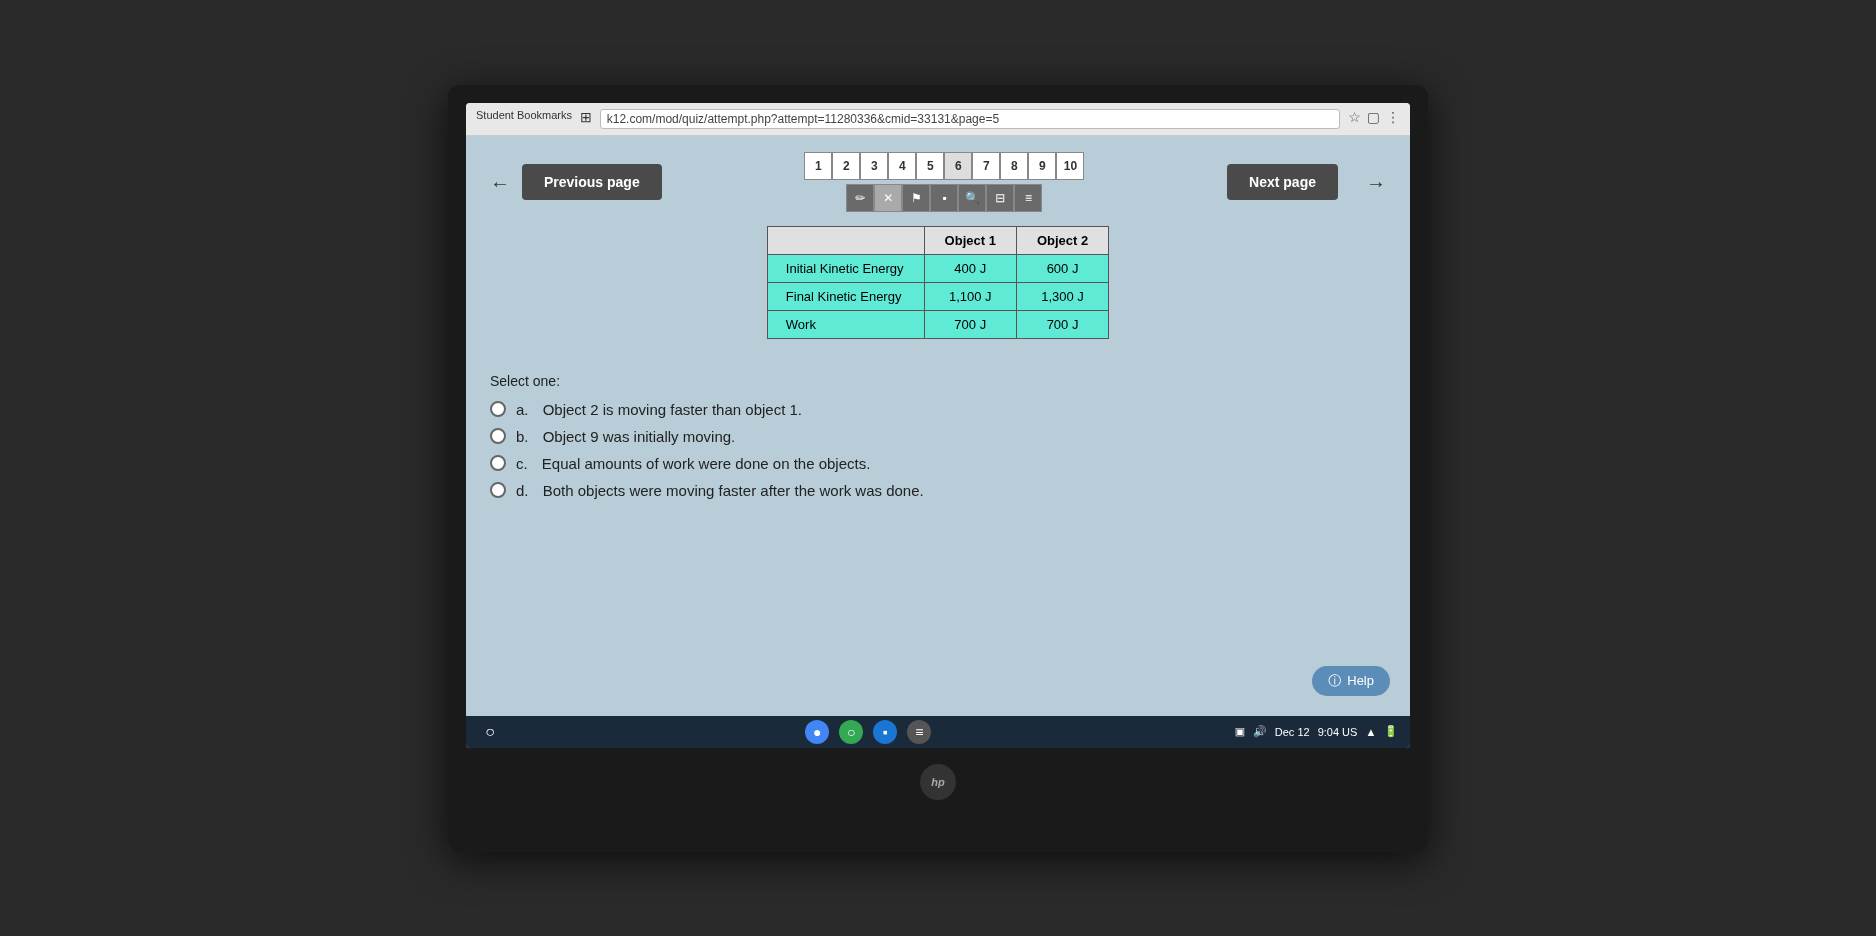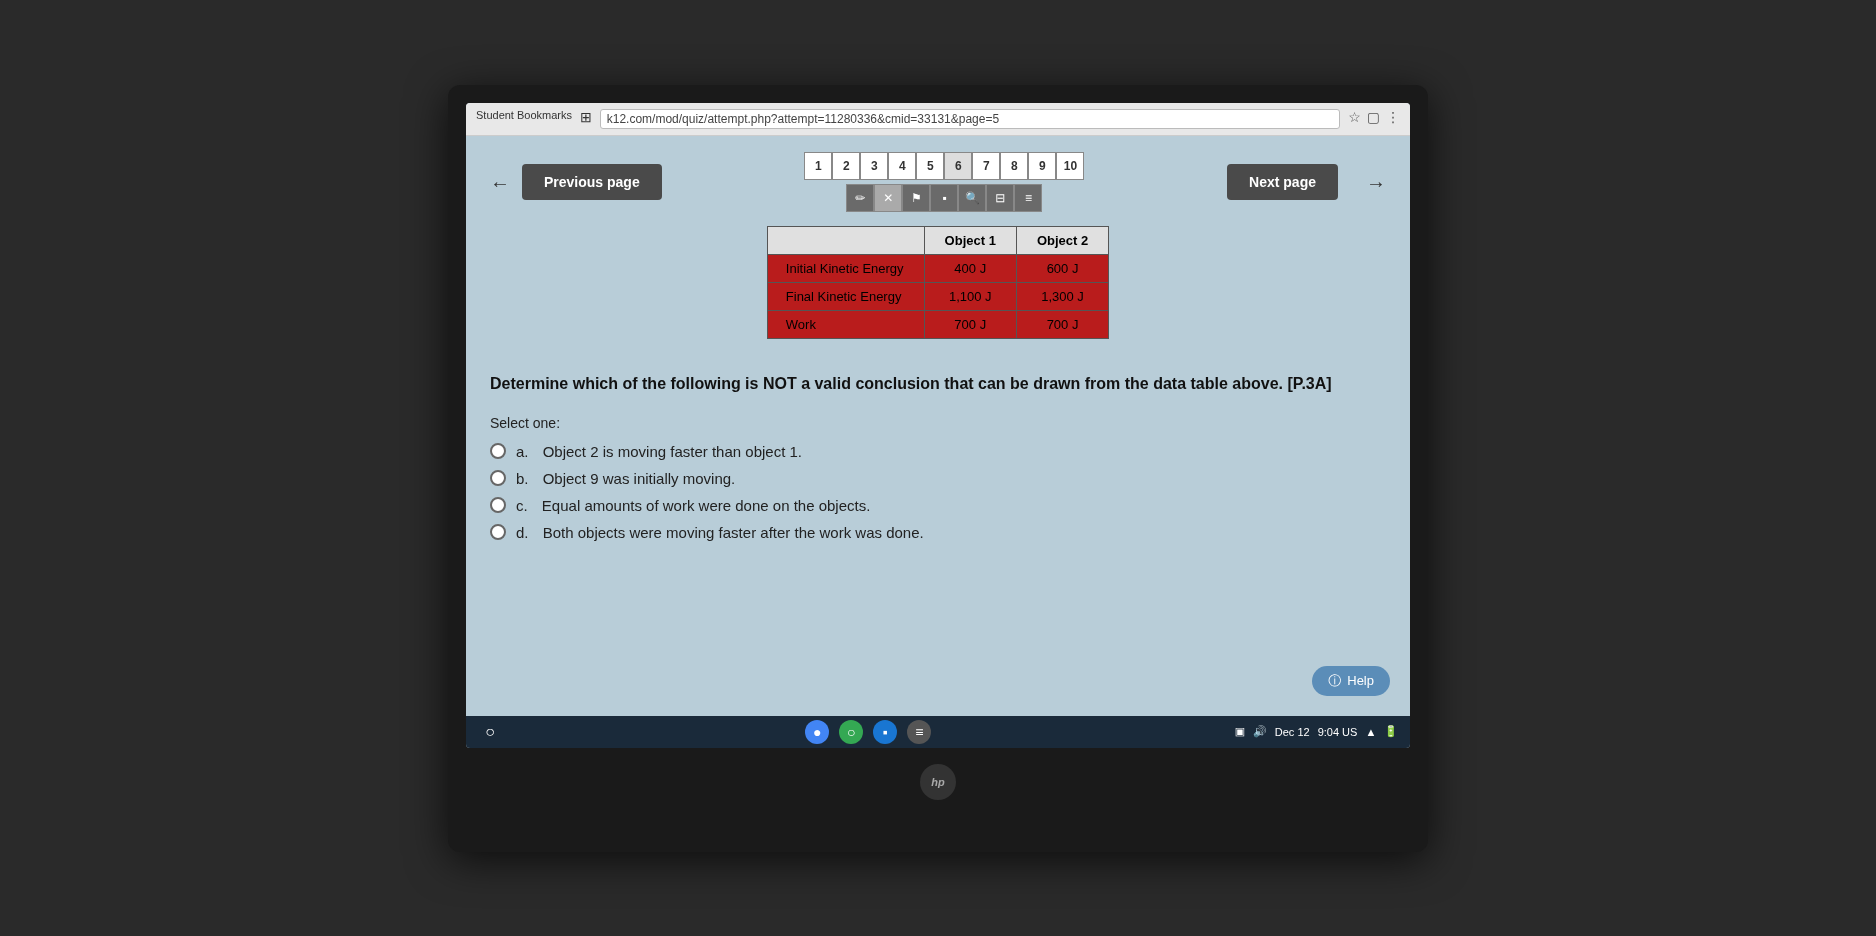--- a/index.html
+++ b/index.html
@@ -154,21 +154,21 @@
     }
 
     .page-tool.light {
       background: #aaa;
     }
 
     
     .data-table {
       border-collapse: collapse;
       margin: 0 auto 16px auto;
-      background: #b91c1c;
+      background: #5eead4;
       font-size: 13px;
     }
 
     .data-table th, .data-table td {
       border: 1px solid #555;
       padding: 6px 20px;
       text-align: center;
     }
 
     .data-table th {
@@ -375,21 +375,20 @@
             </tr>
             <tr>
               <td class="row-label">Work</td>
               <td>700 J</td>
               <td>700 J</td>
             </tr>
           </tbody>
         </table>
       </div>
 
-      <p class="question-text">Determine which of the following is NOT a valid conclusion that can be drawn from the data table above. [P.3A]</p>
 
       <p class="select-one">Select one:</p>
 
       <div>
         <label class="answer-option">
           <div class="radio-circle"></div>
           <span>a.&nbsp;</span>
           <span>Object 2 is moving faster than object 1.</span>
         </label>
         <label class="answer-option">

